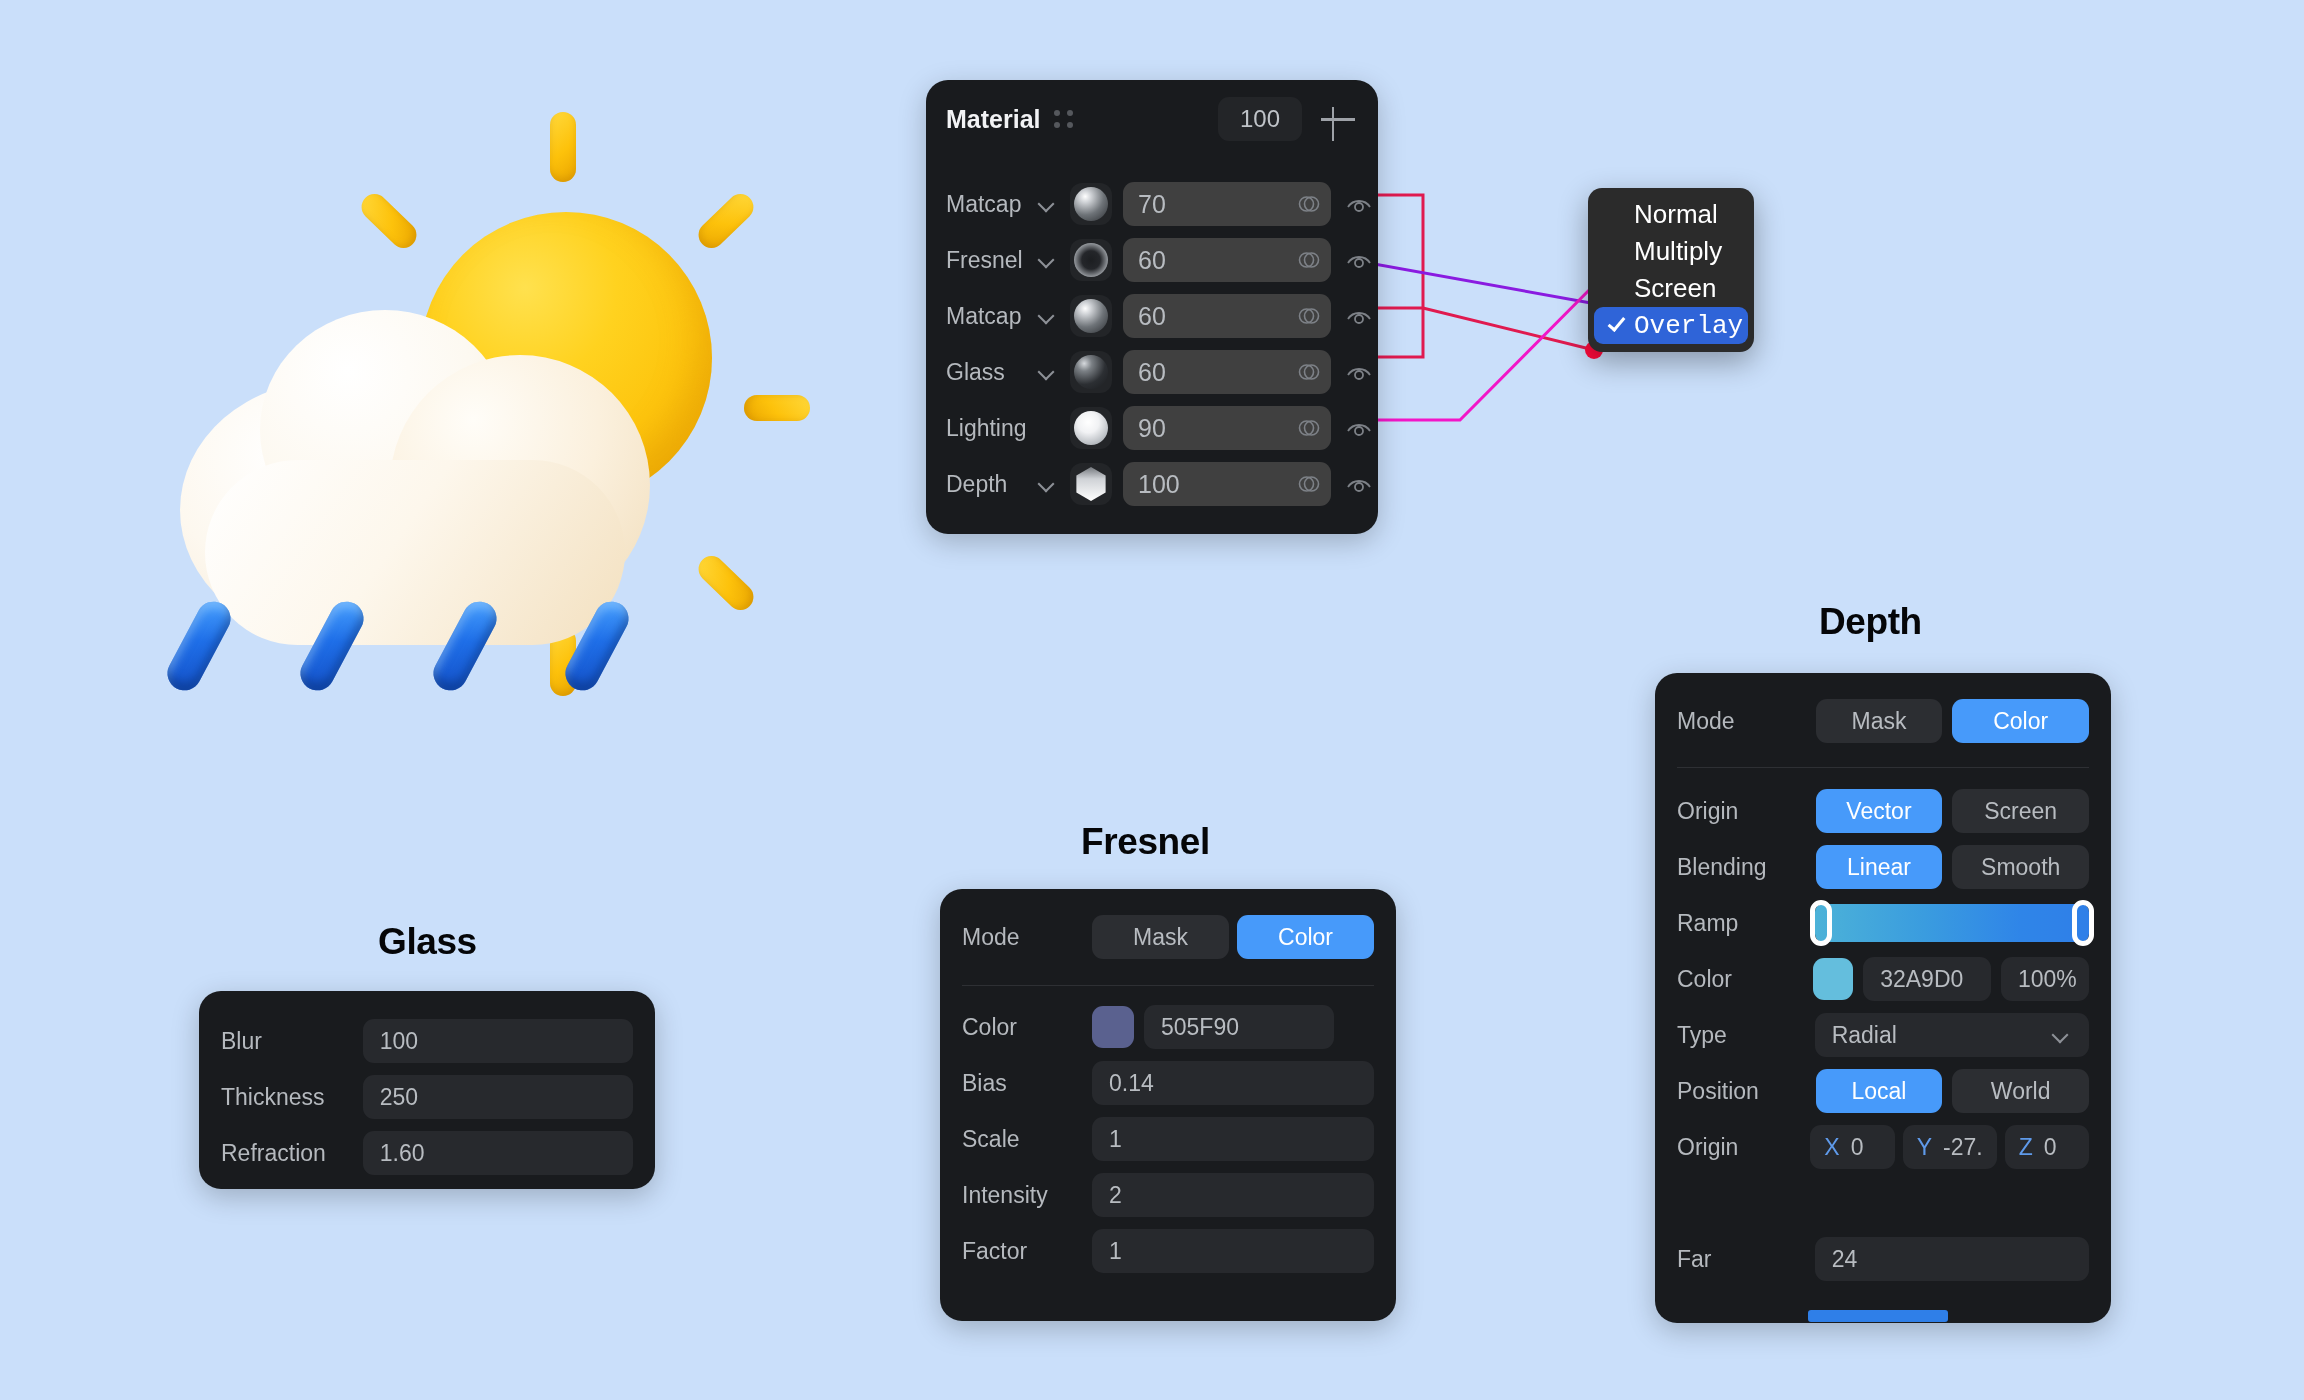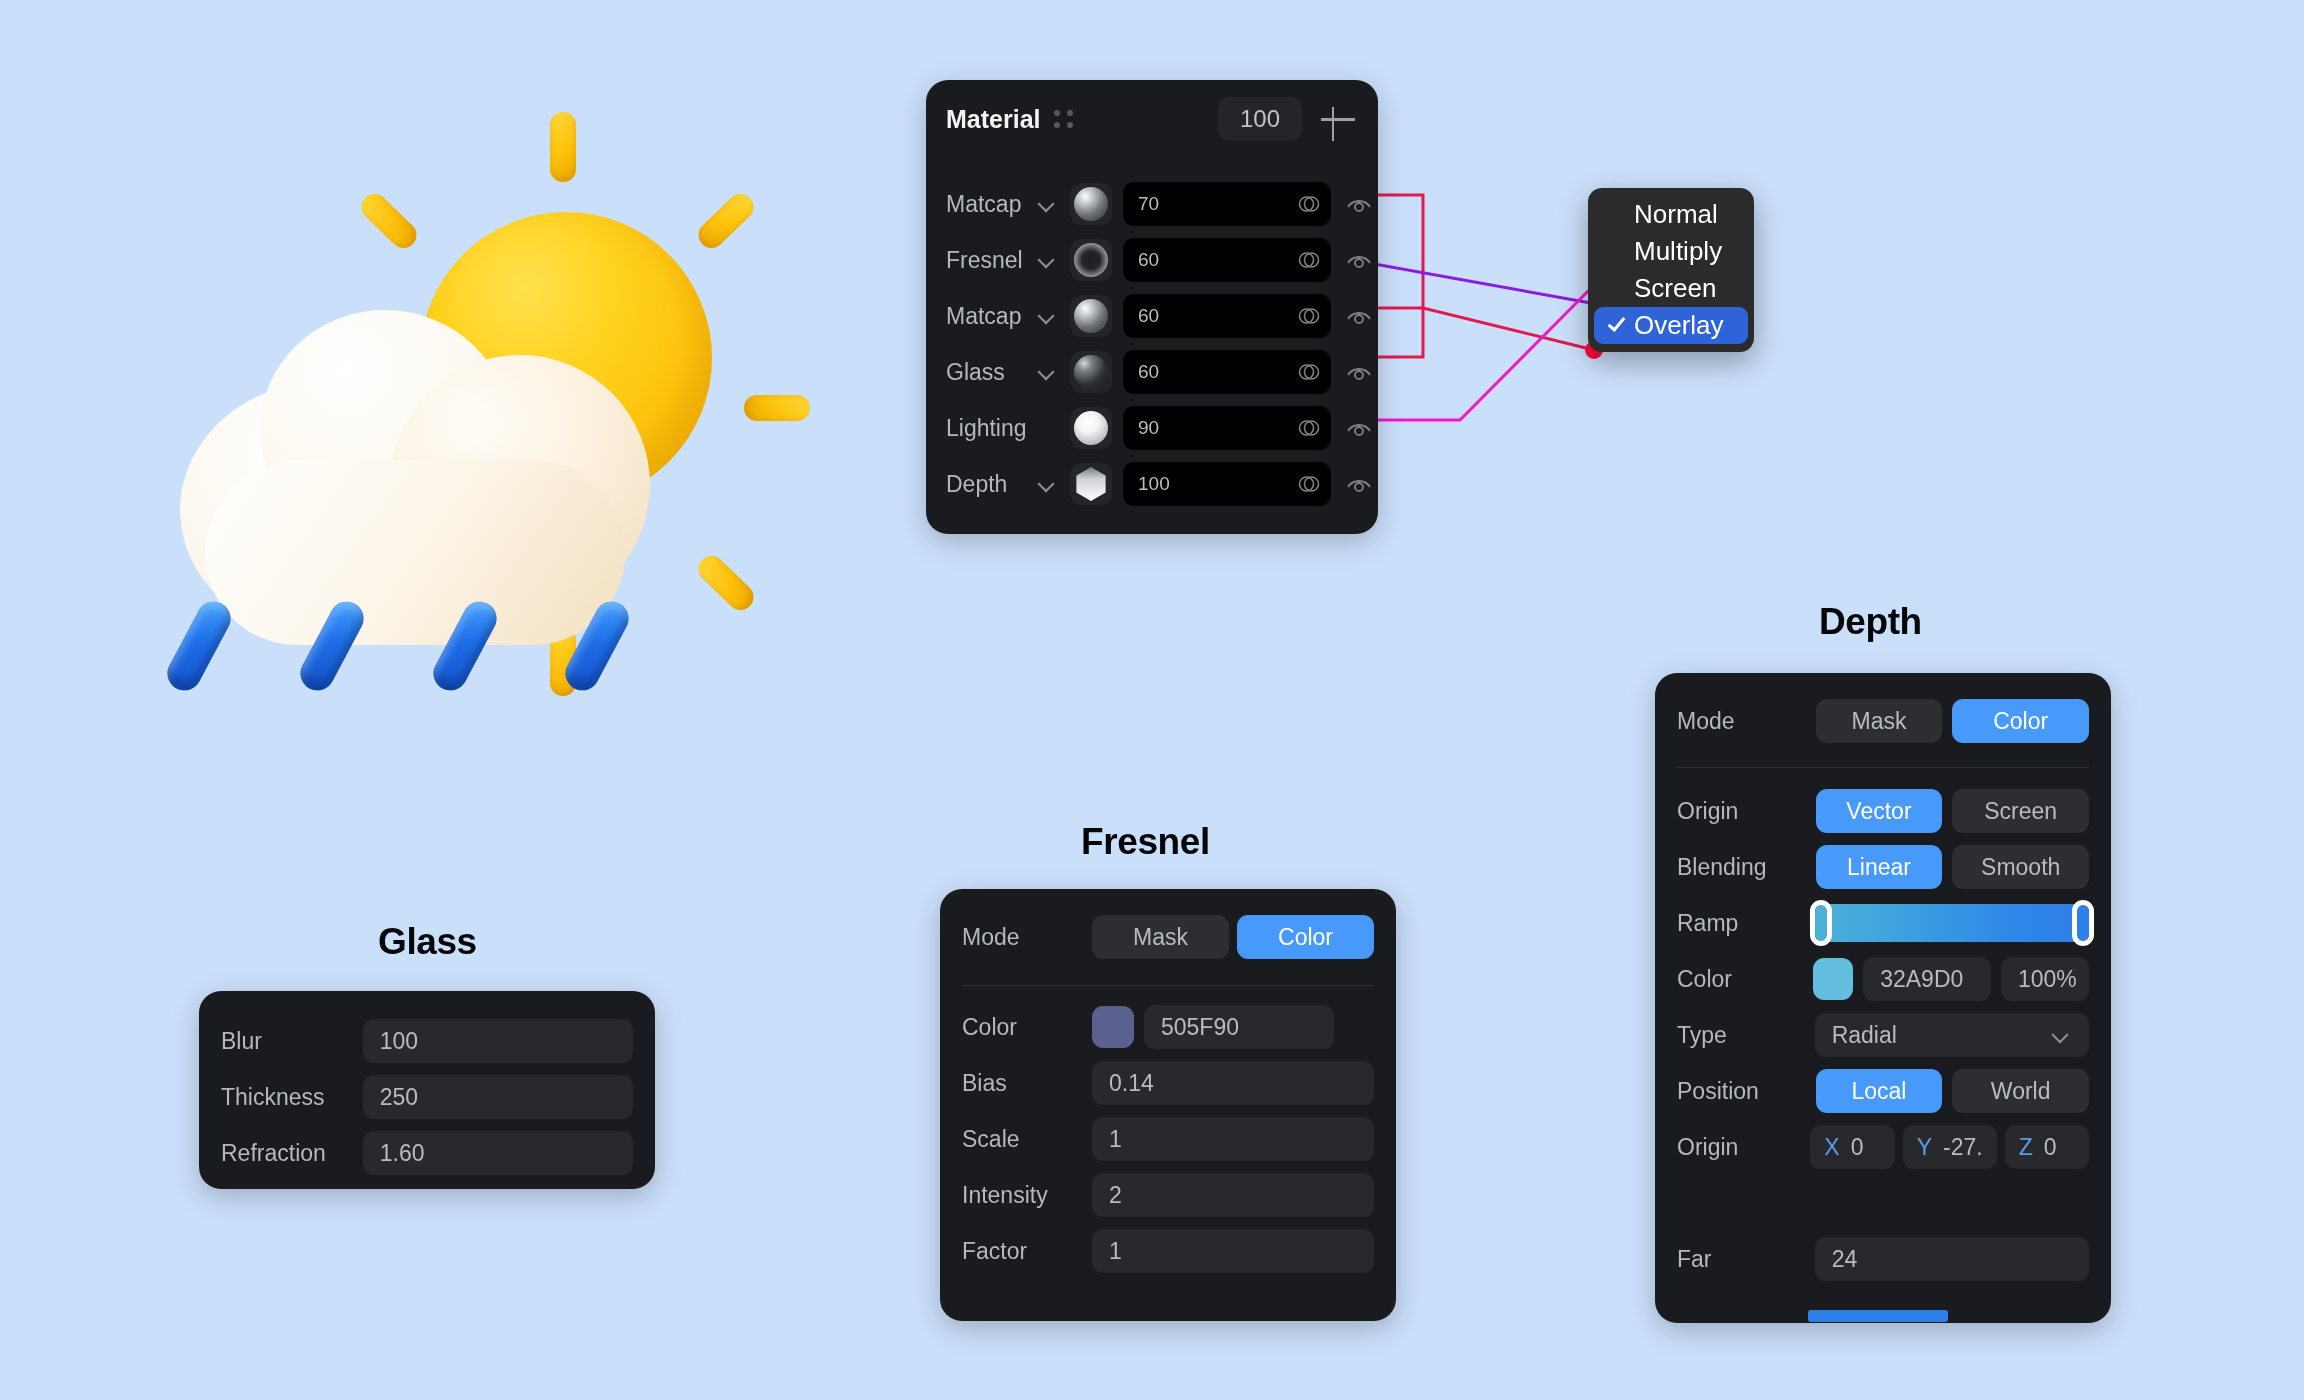--- a/index.html
+++ b/index.html
@@ -110,23 +110,23 @@
   .sph-glass   { background: radial-gradient(circle at 30% 25%, #d6d9dd 0%, #7b8085 22%, #2c2f33 60%, #1a1c1f 100%); }
   .sph-light   { background: radial-gradient(circle at 42% 33%, #ffffff 0%, #f1f2f4 35%, #bdc1c6 70%, #8d9196 100%); }
   .sph-depth {
     width:34px;height:34px;
     background: linear-gradient(180deg,#74787d 0%,#cfd2d6 35%,#ffffff 100%);
     clip-path: polygon(50% 0%, 93% 25%, 93% 75%, 50% 100%, 7% 75%, 7% 25%);
     border-radius: 0;
   }
   .mval {
     margin-left: 11px; width: 208px; height: 44px;
-    background: #000000; border-radius: 11px;
+    background: #404040; border-radius: 11px;
     display:flex; align-items:center;
-    color:#b8bcc1; font-size:19px; padding: 0 15px;
+    color:#b8bcc1; font-size:25px; padding: 0 15px;
     position: relative;
   }
   .blend-ico {
     position: absolute; right: 10px; top: 10px;
     width: 24px; height: 24px;
   }
   .eye-ico { width: 28px; height: 28px; margin-left: 14px; }
 
   
   #blend-menu {
@@ -139,21 +139,21 @@
     color:#ffffff; font-size:26px; padding-left: 46px;
     position: relative;
   }
   .mi.sel { background:#2f64d8; border-radius: 9px; margin: 0 6px; }
   .mi .tick {
     position:absolute; left: 18px; top: 7px;
     width: 9px; height: 17px;
     border-right: 3px solid #fff; border-bottom: 3px solid #fff;
     transform: rotate(40deg);
   }
-  .mi.sel { padding-left: 40px; }
+  .mi.sel { padding-left: 40px; font-family: Liberation Mono, monospace; }
 
   
   #glass-title { left: 378px; top: 921px; }
   #glass-panel { left: 199px; top: 991px; width: 456px; height: 198px; }
   #glass-panel .row { position:absolute; left: 22px; width: 412px; height: 44px; }
   #glass-panel .lbl { width: 150px; }
   #glass-panel .field { width: 284px; }
 
   
   #fresnel-title { left: 1081px; top: 821px; }

